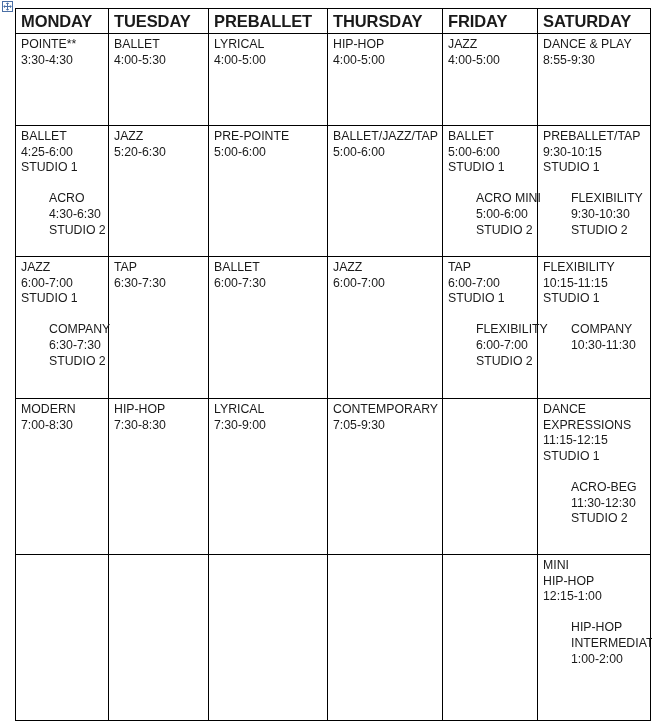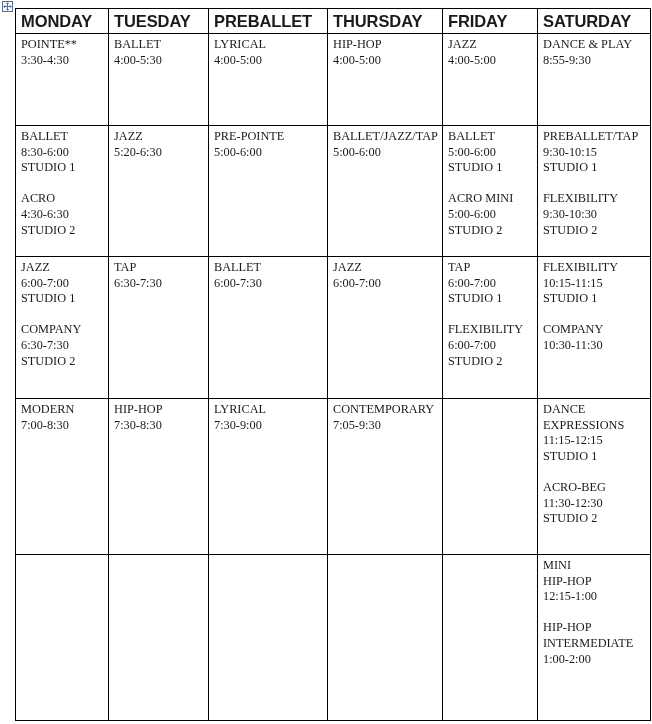--- a/index.html
+++ b/index.html
@@ -62,28 +62,28 @@
     white-space: nowrap;
   }
 
   tbody td {
     font-size: 12.3px;
     line-height: 15.6px;
   }
 
   .cell-inner {
     display: block;
-    font-family: Liberation Serif, serif;
   }
 
   .class-block {
     display: block;
   }
   .class-block + .class-block {
     margin-top: 15.6px;
+    margin-left: 28px;
   }
   .class-line {
     display: block;
     white-space: nowrap;
   }
 
   
   .row-1 td { height: 86px; }
   .row-2 td { height: 125px; }
   .row-3 td { height: 136px; }
@@ -180,21 +180,21 @@
                 <span class="class-line">8:55-9:30</span>
               </span>
             </span>
           </td>
         </tr>
         <tr class="row-2">
           <td>
             <span class="cell-inner">
               <span class="class-block">
                 <span class="class-line">BALLET</span>
-                <span class="class-line">8:30-6:00</span>
+                <span class="class-line">4:25-6:00</span>
                 <span class="class-line">STUDIO 1</span>
               </span>
               <span class="class-block">
                 <span class="class-line">ACRO</span>
                 <span class="class-line">4:30-6:30</span>
                 <span class="class-line">STUDIO 2</span>
               </span>
             </span>
           </td>
           <td>

